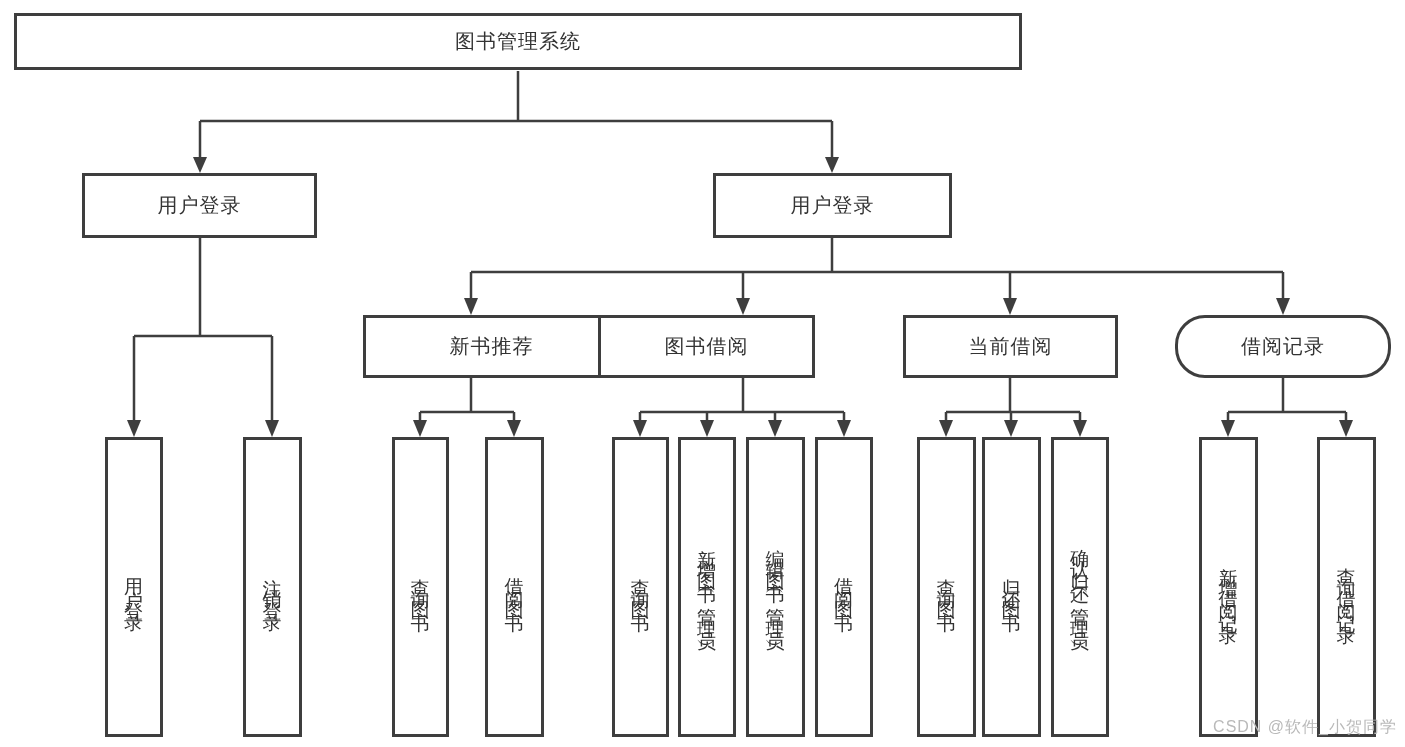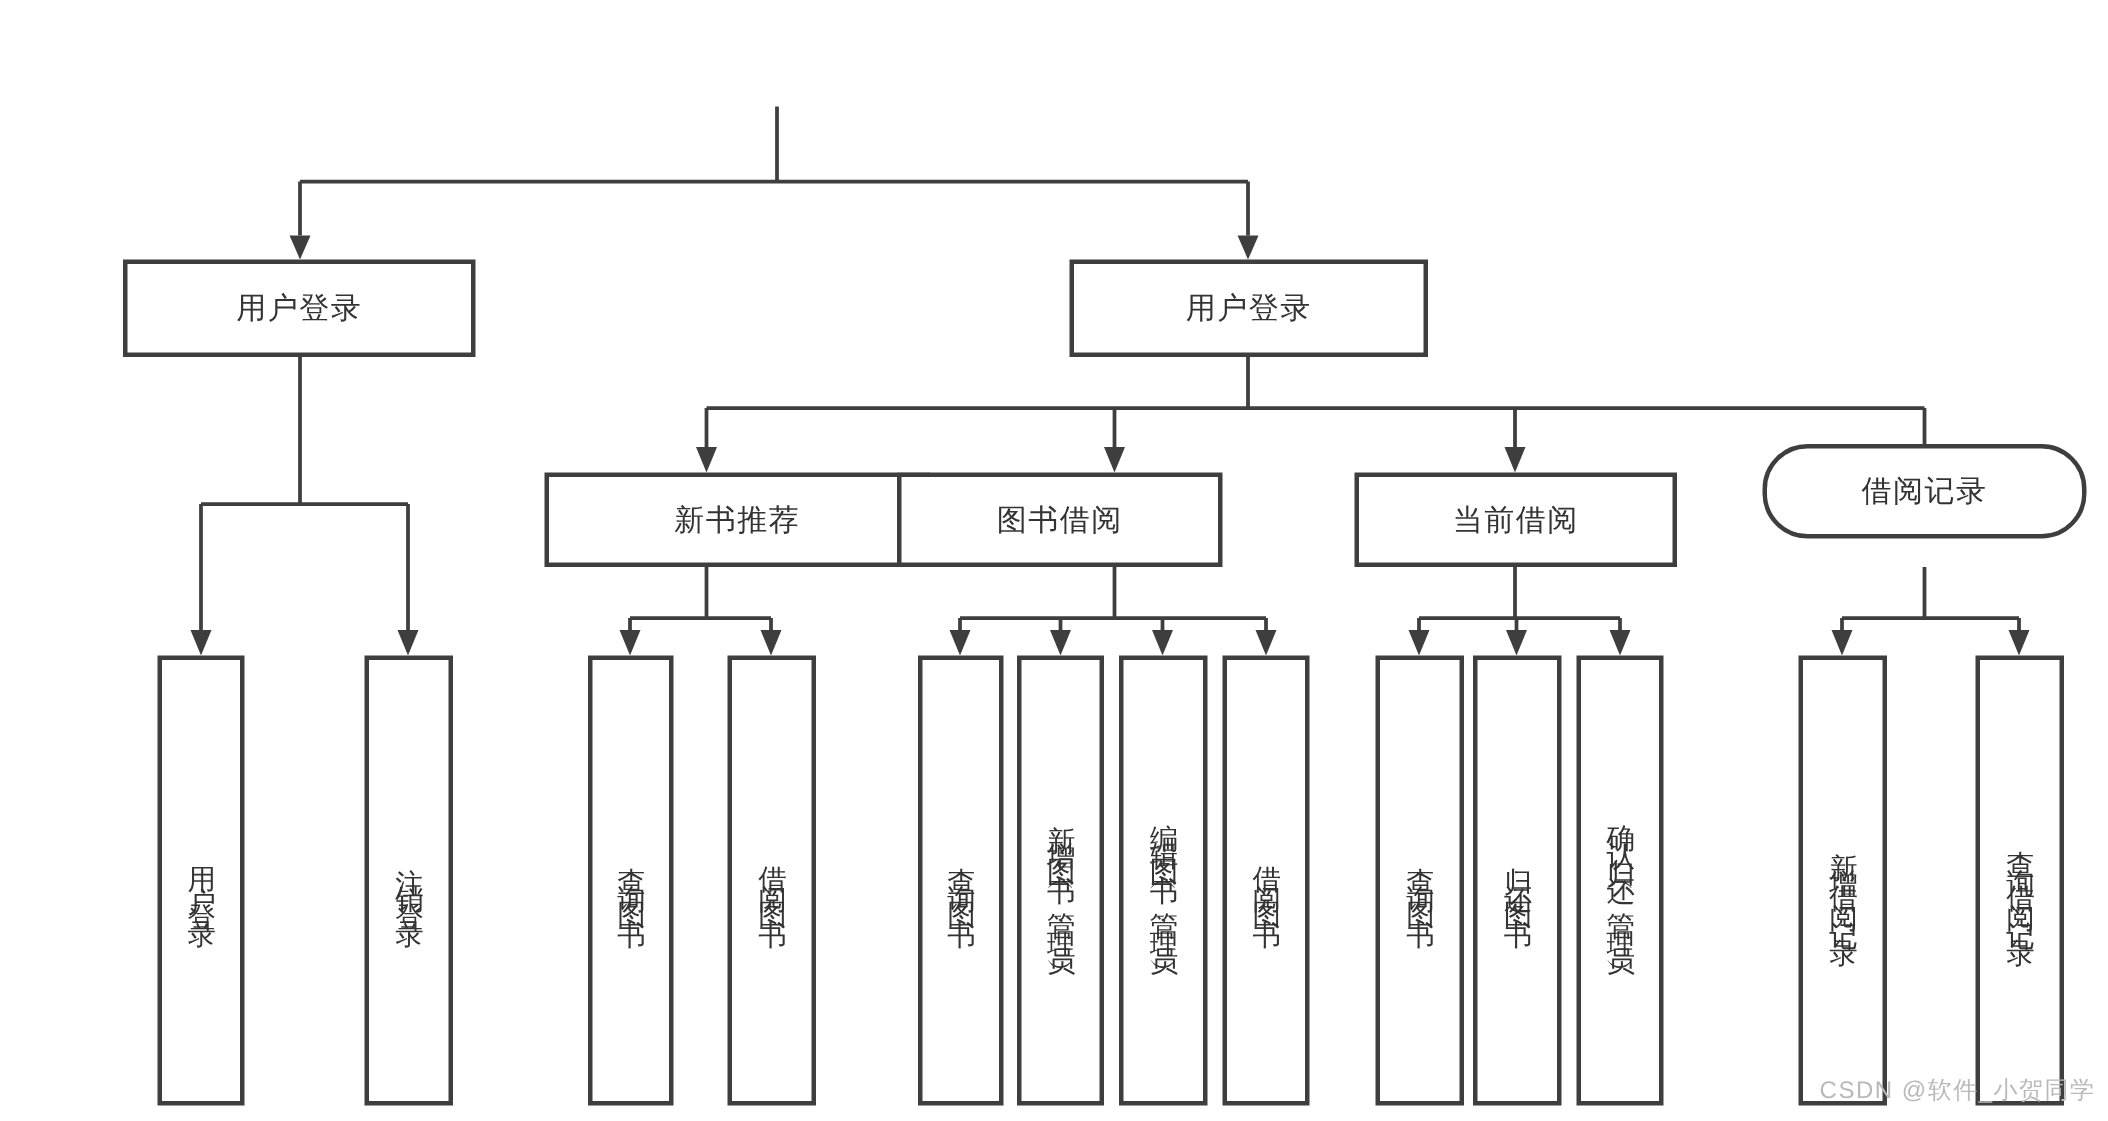--- a/index.html
+++ b/index.html
@@ -95,38 +95,41 @@
       <polygon points="768,420 782,420 775,437"></polygon>
       <polygon points="837,420 851,420 844,437"></polygon>
       <polygon points="939,420 953,420 946,437"></polygon>
       <polygon points="1004,420 1018,420 1011,437"></polygon>
       <polygon points="1073,420 1087,420 1080,437"></polygon>
       <polygon points="1221,420 1235,420 1228,437"></polygon>
       <polygon points="1339,420 1353,420 1346,437"></polygon>
     </g>
   </svg>
 
+  <div class="box" style="left:14px; top:13px; width:1008px; height:57px;">
+    <span class="hlabel">图书管理系统</span>
+  </div>
 
   <div class="box" style="left:82px; top:173px; width:235px; height:65px;">
     <span class="hlabel">用户登录</span>
   </div>
   <div class="box" style="left:713px; top:173px; width:239px; height:65px;">
     <span class="hlabel">用户登录</span>
   </div>
 
   <div class="box" style="left:363px; top:315px; width:257px; height:63px;">
     <span class="hlabel">新书推荐</span>
   </div>
   <div class="box" style="left:598px; top:315px; width:217px; height:63px;">
     <span class="hlabel">图书借阅</span>
   </div>
   <div class="box" style="left:903px; top:315px; width:215px; height:63px;">
     <span class="hlabel">当前借阅</span>
   </div>
-  <div class="box" style="left:1175px; top:296px; width:216px; height:63px;border-radius:30px;">
+  <div class="box" style="left:1175px; top:315px; width:216px; height:63px;border-radius:30px;">
     <span class="hlabel">借阅记录</span>
   </div>
 
   <div class="box leaf" style="left:105px; width:58px;">
     <span class="vtext">用户登录</span>
   </div>
   <div class="box leaf" style="left:243px; width:59px;">
     <span class="vtext">注销登录</span>
   </div>
 

